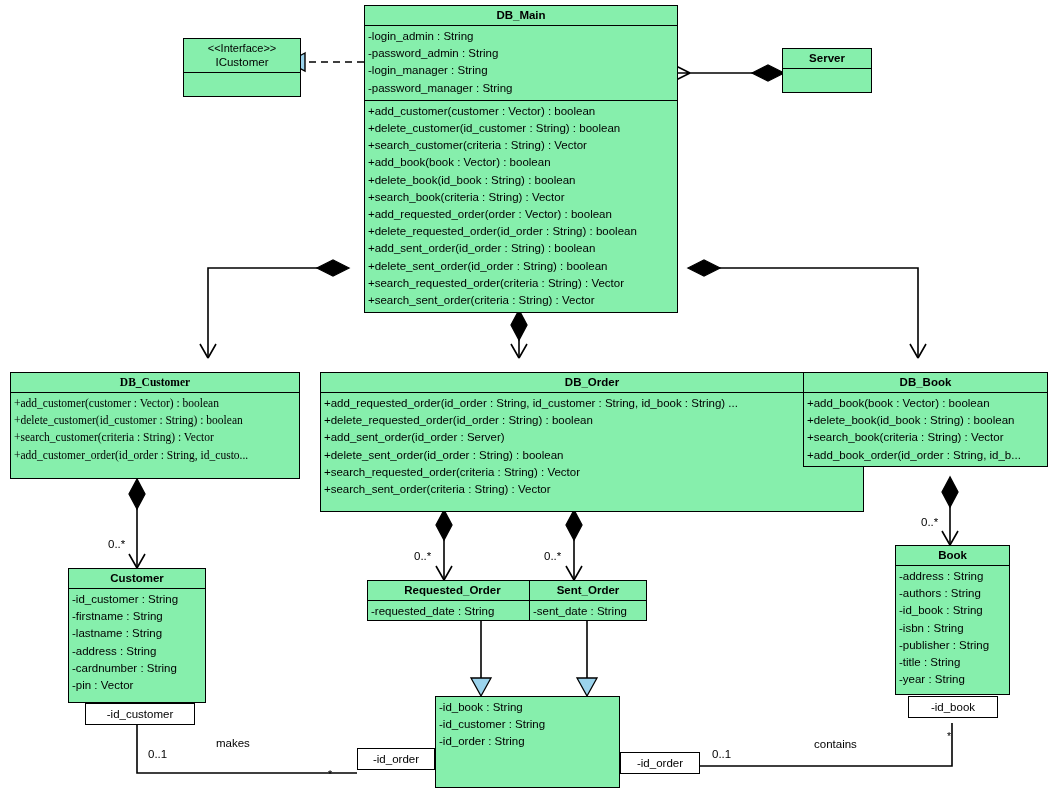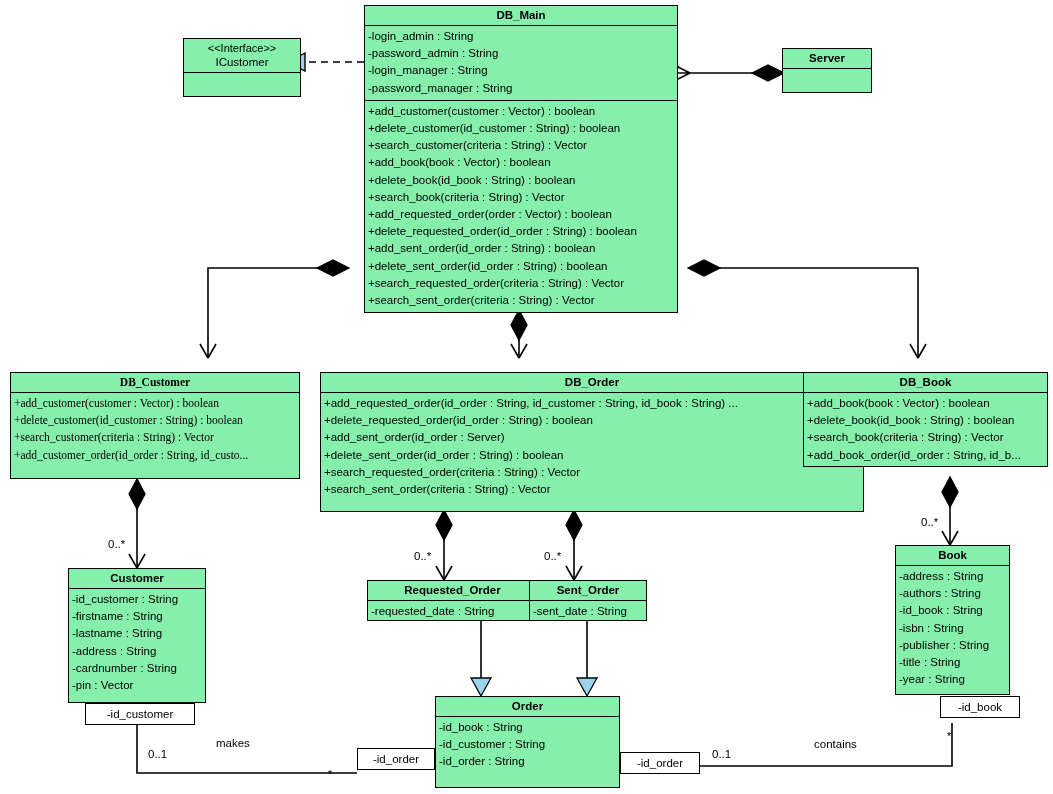--- a/index.html
+++ b/index.html
@@ -282,35 +282,34 @@
       <div class="row">-authors : String</div>
       <div class="row">-id_book : String</div>
       <div class="row">-isbn : String</div>
       <div class="row">-publisher : String</div>
       <div class="row">-title : String</div>
       <div class="row">-year : String</div>
     </div>
   </div>
 
   <div class="uml-class" style="left:435px; top:696px; width:185px; height:92px;">
-    <div class="uml-title">Order</div>
     <div class="uml-compartment">
       <div class="row">-id_book : String</div>
       <div class="row">-id_customer : String</div>
       <div class="row">-id_order : String</div>
     </div>
   </div>
 
   <div class="label-box" style="left:85px; top:703px; width:110px; height:22px;">-id_customer</div>
 
   <div class="label-box" style="left:357px; top:748px; width:78px; height:22px;">-id_order</div>
 
   <div class="label-box" style="left:620px; top:752px; width:80px; height:22px;">-id_order</div>
 
-  <div class="label-box" style="left:908px; top:696px; width:80px; height:22px;margin-left:32px;">-id_book</div>
+  <div class="label-box" style="left:908px; top:696px; width:90px; height:22px;">-id_book</div>
 
   <div class="edge-label" style="left:108px; top:538px;">0..*</div>
 
   <div class="edge-label" style="left:414px; top:550px;">0..*</div>
 
   <div class="edge-label" style="left:544px; top:550px;">0..*</div>
 
   <div class="edge-label" style="left:921px; top:516px;">0..*</div>
 
   <div class="edge-label" style="left:148px; top:748px;">0..1</div>

